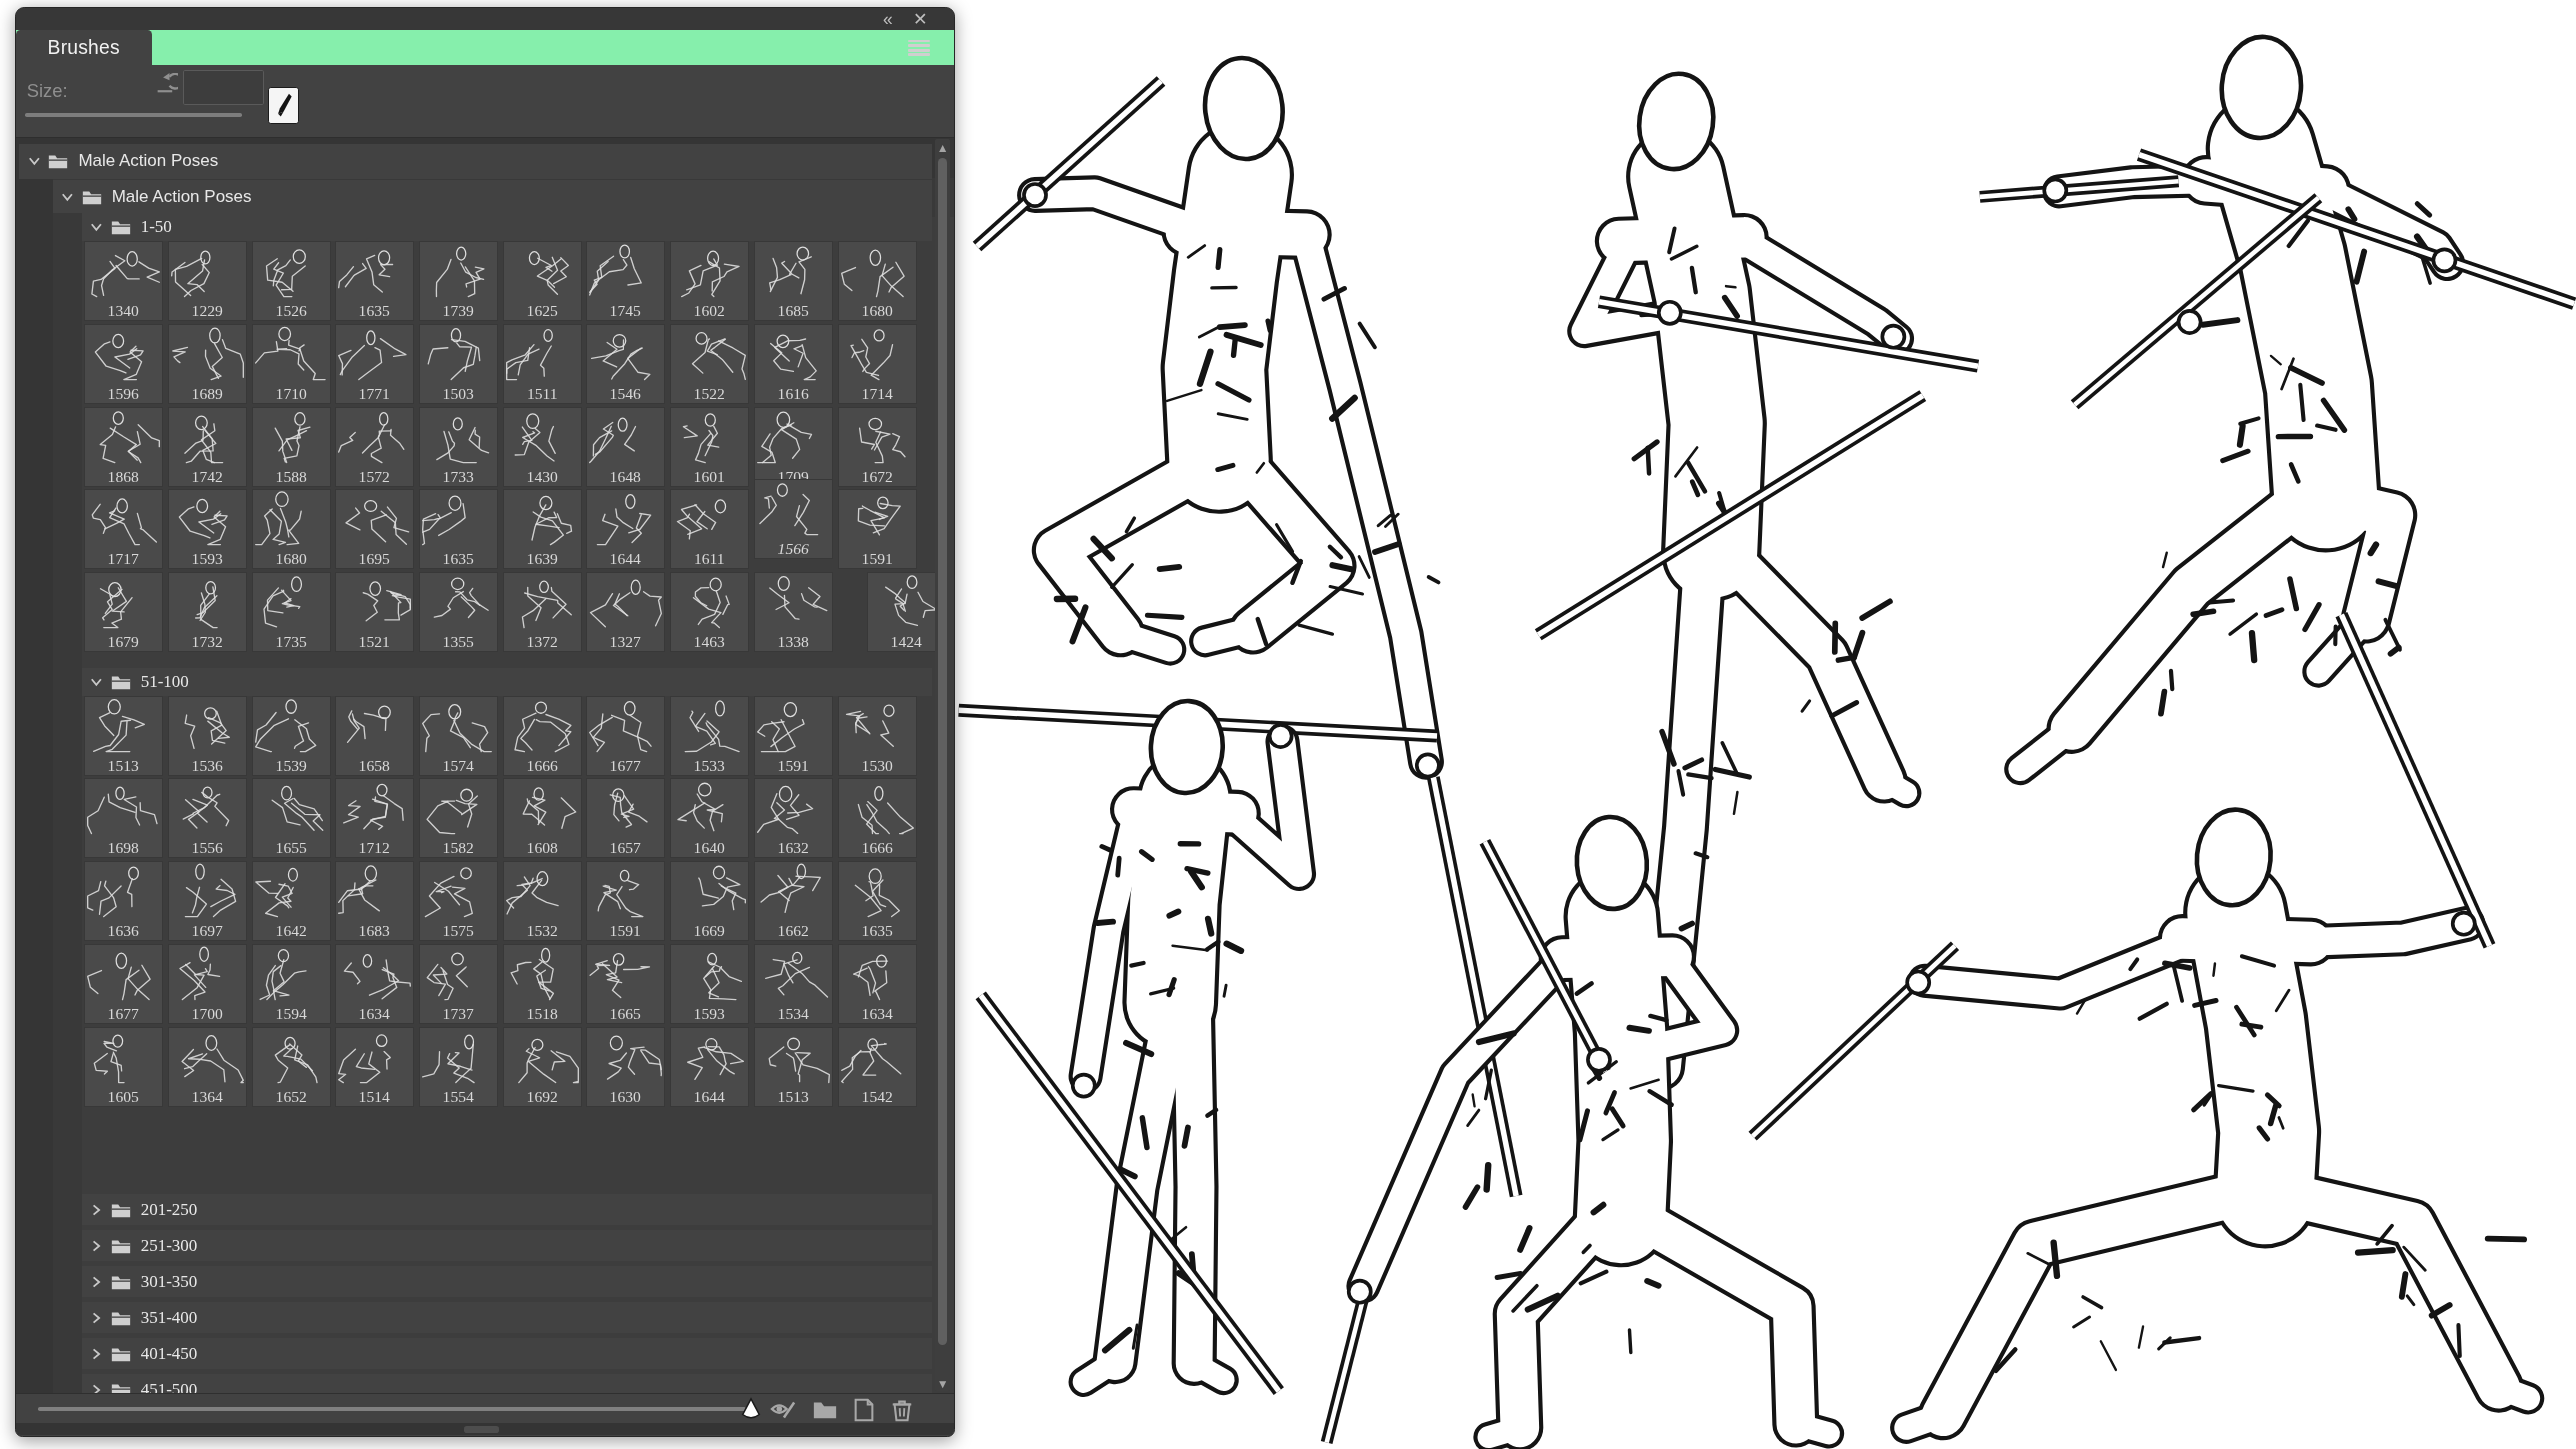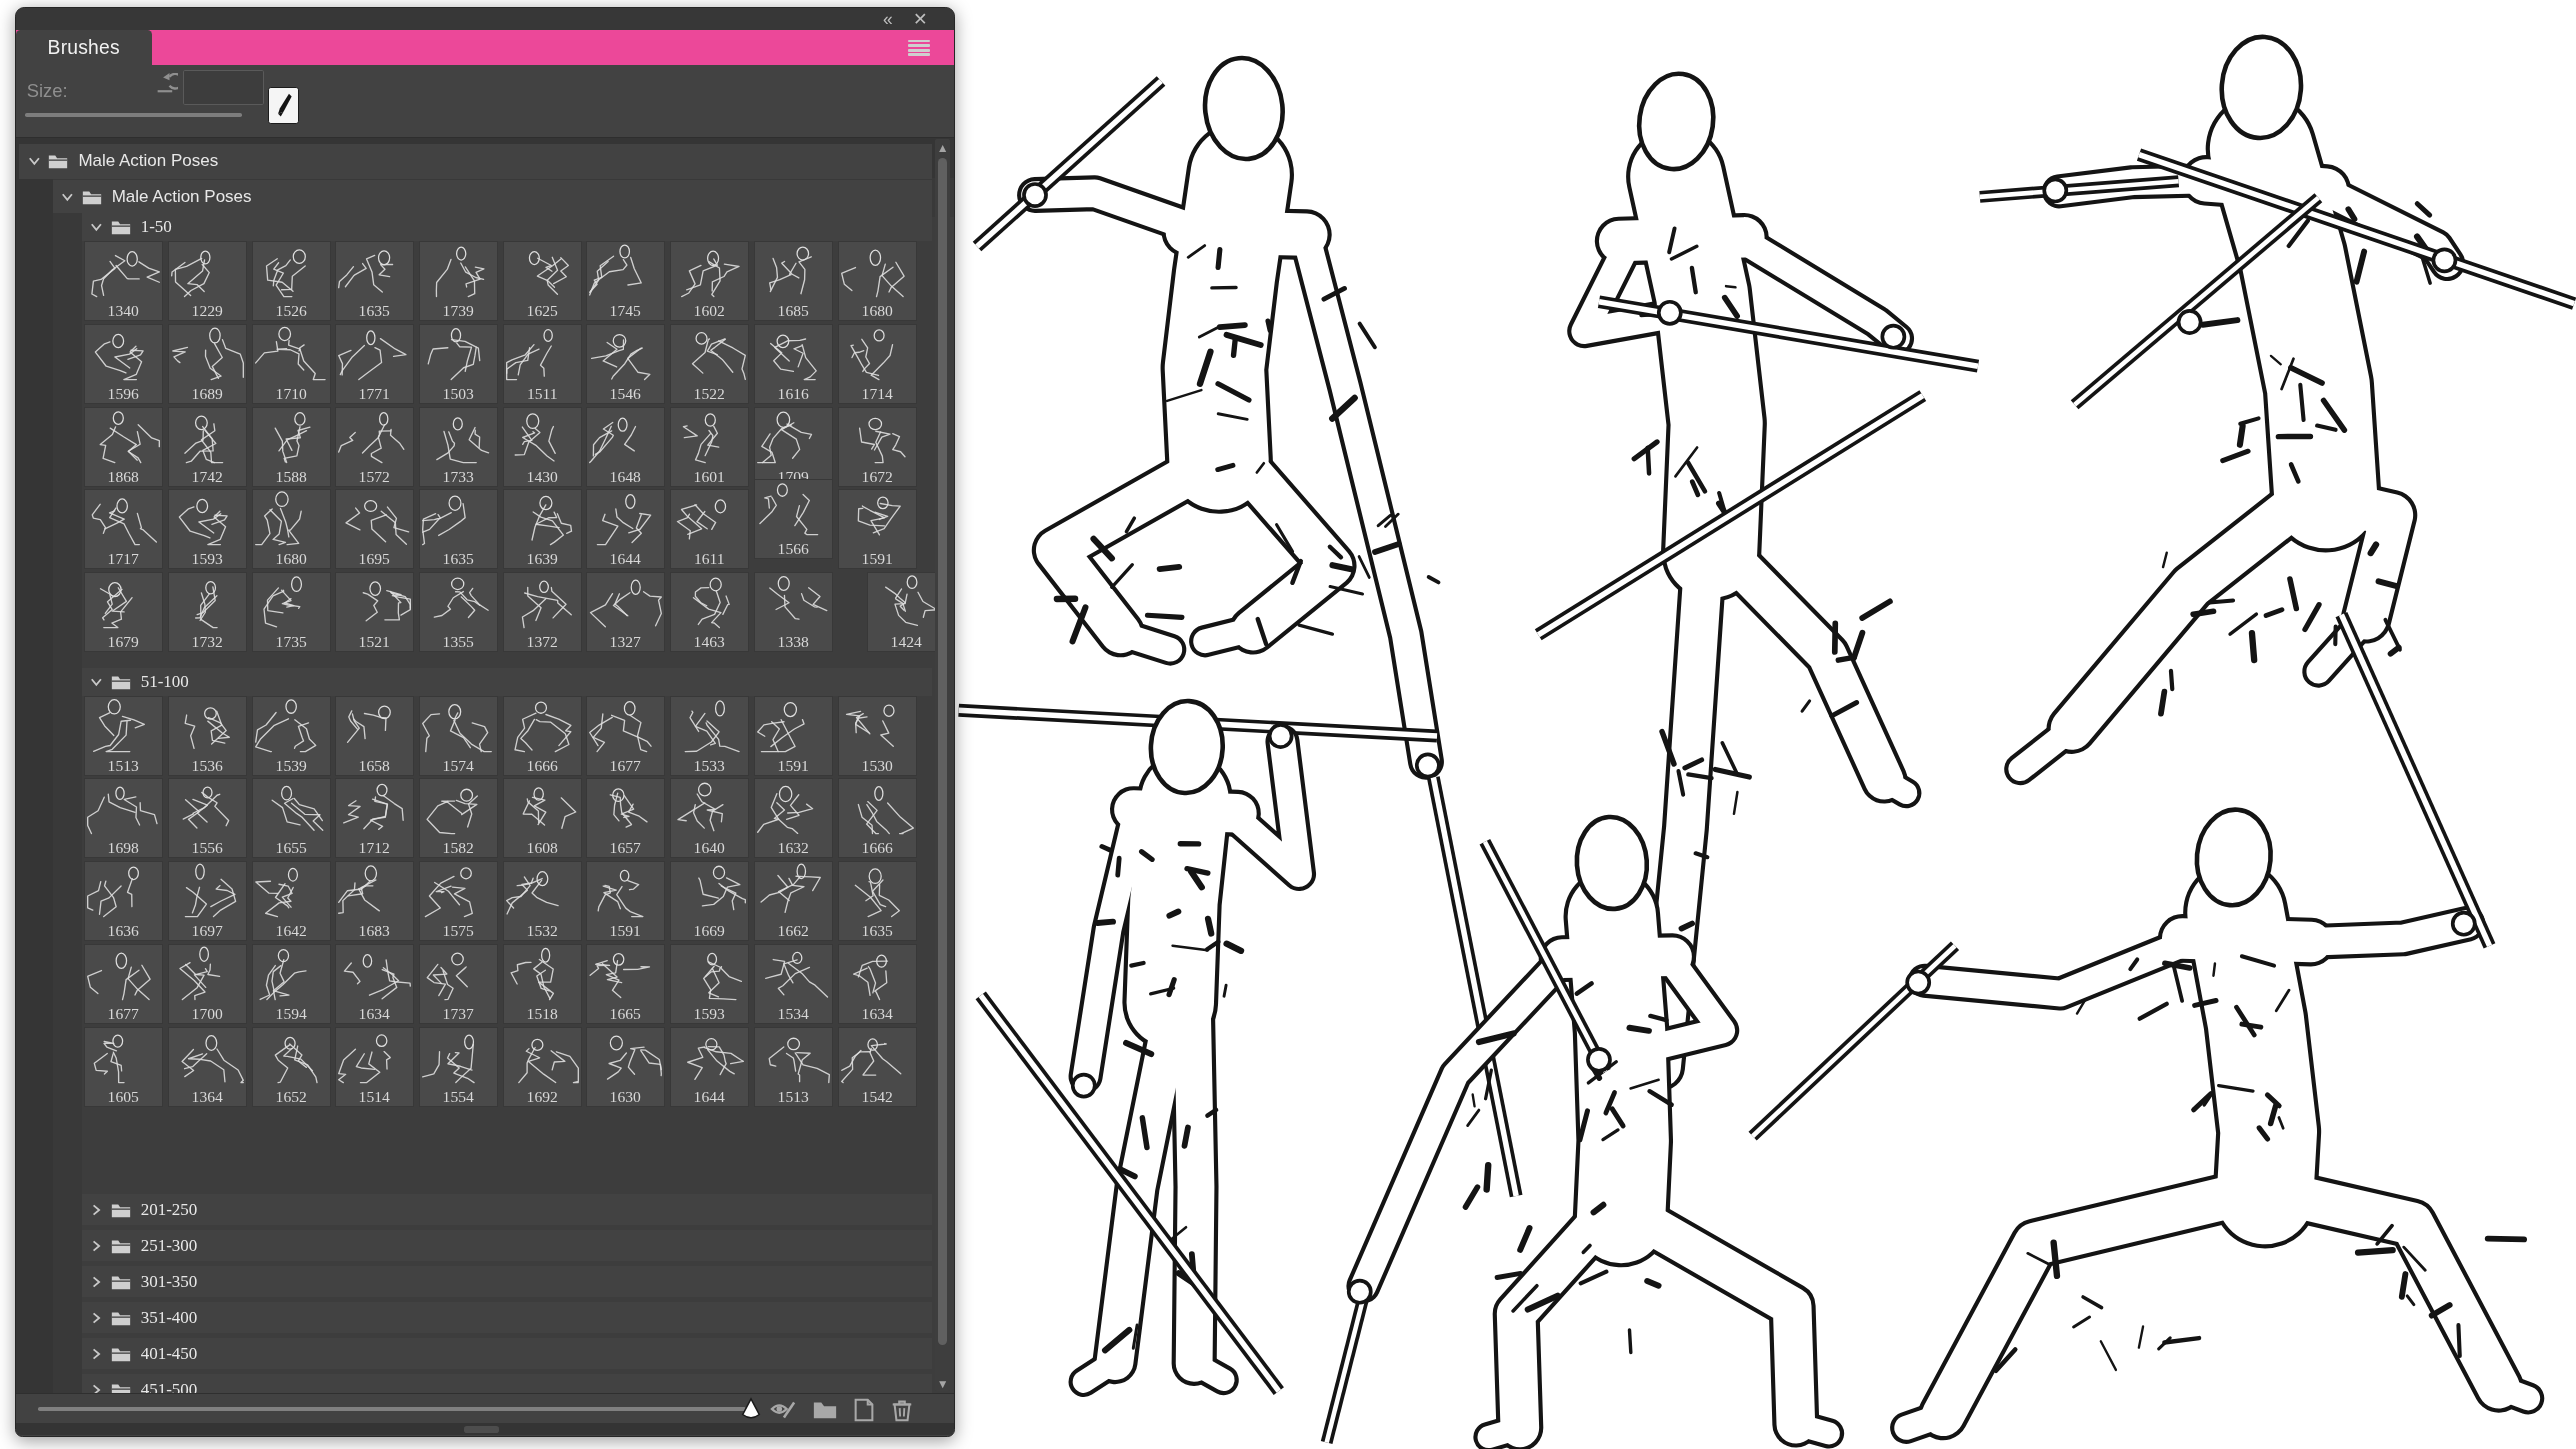--- a/index.html
+++ b/index.html
@@ -3,21 +3,21 @@
 <meta charset="utf-8">
 <style>
   html,body{margin:0;padding:0;width:2576px;height:1449px;background:#ffffff;overflow:hidden;
     font-family:"Liberation Sans",sans-serif;-webkit-font-smoothing:antialiased;}
   #art{position:absolute;left:0;top:0;width:2576px;height:1449px;}
   
   #panel{position:absolute;left:14.7px;top:7.4px;width:938px;height:1428px;background:#424242;
     border:0.9px solid #262626;border-radius:9.2px 9.2px 7.4px 7.4px;box-shadow:0 3.7px 16.6px rgba(0,0,0,.38);z-index:5;}
   #titlebar{position:absolute;left:0;top:0;right:0;height:22px;background:#373737;border-radius:8.3px 8.3px 0 0;}
   .tb-ic{position:absolute;top:0.9px;font-size:17.5px;color:#bdbdbd;cursor:pointer;line-height:20px;}
-  #tabrow{position:absolute;left:0;top:22px;right:0;height:35px;background:#ec4899;}
+  #tabrow{position:absolute;left:0;top:22px;right:0;height:35px;background:#86efac;}
   #tab-brushes{position:absolute;left:0;top:0;width:136px;height:35px;background:#424242;border-radius:4.6px 4.6px 0 0;
     color:#f2f2f2;font-size:19.3px;line-height:35px;text-align:center;letter-spacing:0.2px;}
   #menu-ic{position:absolute;right:24px;top:9.2px;width:22px;height:16.6px;cursor:pointer;}
   #menu-ic i{display:block;height:2.8px;background:#cfcfcf;margin-bottom:1.8px;border-radius:0.9px;}
   
   #controls{position:absolute;left:0;top:57px;right:0;height:72px;background:#424242;}
   #size-label{position:absolute;left:11px;top:14.7px;color:#8f8f8f;font-size:18.4px;}
   #reset-ic{position:absolute;left:134px;top:7.4px;width:28px;height:31px;color:#8f8f8f;}
   #size-input{position:absolute;left:167px;top:4.6px;width:79px;height:33px;background:#3d3d3d;
     border:0.9px solid #5a5a5a;border-radius:1.8px;}
@@ -720,21 +720,21 @@
           <polyline points="58.9,25.3 71.1,27.2 59.2,42.9 46.6,46.9" fill="none" stroke="#dedede" stroke-width="1.5" stroke-linecap="round" stroke-linejoin="round" opacity="0.9"></polyline>
           <polyline points="60.6,26.7 55.1,41.4 60.7,47.3 50.3,57.6" fill="none" stroke="#dedede" stroke-width="1.5" stroke-linecap="round" stroke-linejoin="round" opacity="0.9"></polyline>
         </svg><div class="num">1644</div></div>
       <div class="tile" style="left: 654px; top: 351px;"><svg width="77" height="59" viewBox="0 0 86 64">
           <ellipse cx="55.2" cy="17.3" rx="5.7" ry="7.2" fill="none" stroke="#dedede" stroke-width="1.4"></ellipse>
           <polyline points="28.6,15.7 11.8,20.8 18.3,28.5 34.2,42.4 18.7,48.5" fill="none" stroke="#dedede" stroke-width="1.5" stroke-linecap="round" stroke-linejoin="round" opacity="0.9"></polyline>
           <polyline points="20.6,26.0 18.6,29.8 7.2,34.3 21.5,44.5 20.5,53.6" fill="none" stroke="#dedede" stroke-width="1.5" stroke-linecap="round" stroke-linejoin="round" opacity="0.9"></polyline>
           <polyline points="37.8,23.1 29.8,33.4 28.9,34.4 40.4,42.4" fill="none" stroke="#dedede" stroke-width="1.5" stroke-linecap="round" stroke-linejoin="round" opacity="0.9"></polyline>
           <polyline points="26.8,15.5 36.1,25.5 49.9,35.3 45.5,43.0" fill="none" stroke="#dedede" stroke-width="1.5" stroke-linecap="round" stroke-linejoin="round" opacity="0.9"></polyline>
         </svg><div class="num">1611</div></div>
-      <div class="tile" style="left: 738px; top: 341px;"><svg width="77" height="59" viewBox="0 0 86 64">
+      <div class="tile" style="left: 738px; top: 341px; font-style: italic;"><svg width="77" height="59" viewBox="0 0 86 64">
           <ellipse cx="30.6" cy="10.3" rx="5.5" ry="6.9" fill="none" stroke="#dedede" stroke-width="1.4"></ellipse>
           <polyline points="18.8,18.3 23.8,27.3 18.7,34.8 5.5,47.7" fill="none" stroke="#dedede" stroke-width="1.5" stroke-linecap="round" stroke-linejoin="round" opacity="0.9"></polyline>
           <polyline points="49.6,27.7 46.4,39.8 57.9,54.2 55.7,58.4 57.8,60.0 70.0,60.0" fill="none" stroke="#dedede" stroke-width="1.5" stroke-linecap="round" stroke-linejoin="round" opacity="0.9"></polyline>
           <polyline points="18.0,17.0 10.9,19.1 15.0,20.1 16.0,30.3" fill="none" stroke="#dedede" stroke-width="1.5" stroke-linecap="round" stroke-linejoin="round" opacity="0.9"></polyline>
           <polyline points="53.7,15.3 60.7,21.9 54.0,35.2 44.5,50.0" fill="none" stroke="#dedede" stroke-width="1.5" stroke-linecap="round" stroke-linejoin="round" opacity="0.9"></polyline>
         </svg><div class="num">1566</div></div>
       <div class="tile" style="left: 822px; top: 351px;"><svg width="77" height="59" viewBox="0 0 86 64">
           <ellipse cx="49.0" cy="13.4" rx="5.8" ry="6.5" fill="none" stroke="#dedede" stroke-width="1.4"></ellipse>
           <polyline points="26.2,16.8 26.4,17.3 34.5,21.7 51.0,30.1 35.7,33.3 45.2,49.1" fill="none" stroke="#dedede" stroke-width="1.5" stroke-linecap="round" stroke-linejoin="round" opacity="0.9"></polyline>
           <polyline points="46.1,14.1 59.5,16.5 68.4,17.0 58.3,30.7 50.4,42.2 38.3,46.9" fill="none" stroke="#dedede" stroke-width="1.5" stroke-linecap="round" stroke-linejoin="round" opacity="0.9"></polyline>

